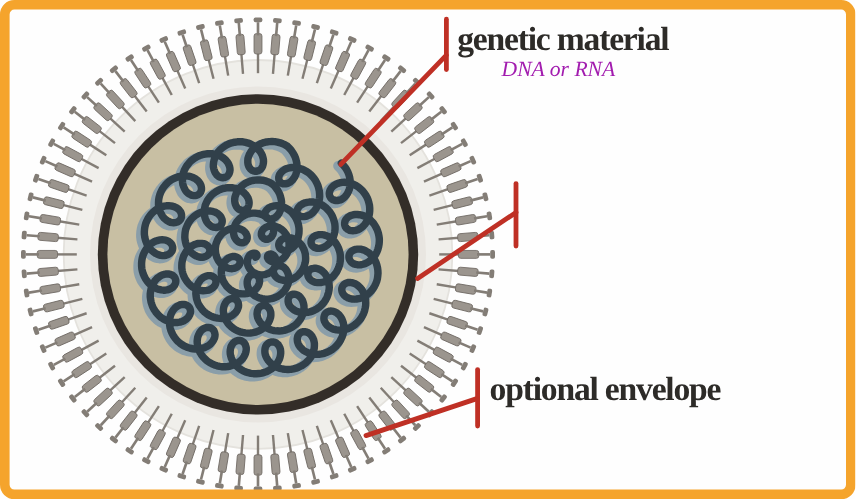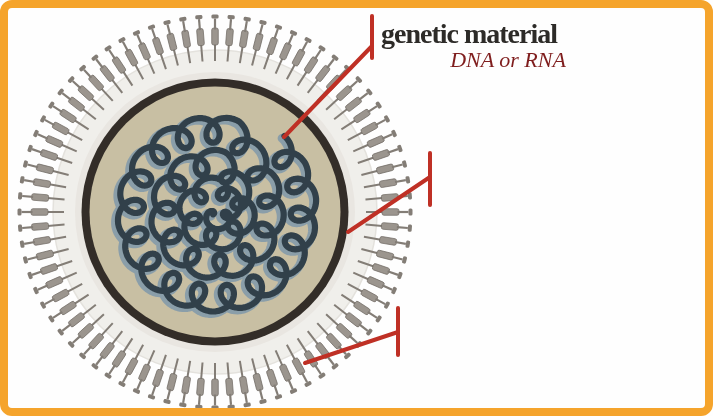--- a/index.html
+++ b/index.html
@@ -22,24 +22,24 @@
     font-weight:bold;
     font-size:28px;
     letter-spacing:-1px;
     color:#2D2B28;
     white-space:nowrap;
     line-height:1.05;
   }
   .label.sub{
     font-weight:normal;
     font-style:italic;
-    font-size:22px;
+    font-size:18px;
     letter-spacing:0;
-    color:#7f1d1d;
-    text-align:center;
+    color:#a21caf;
+    text-align:left;
   }
   #lbl-genetic{left:381px;top:19px;}
   #lbl-dna{left:418px;top:48px;width:180px;}
   #lbl-protein{left:443px;top:161px;}
   #lbl-envelope{left:408px;top:310px;}
 </style>
 </head>
 <body>
 
 <div class="frame" id="figure" style="background: rgb(254, 254, 254);">
@@ -522,15 +522,16 @@
         <line x1="398" y1="332" x2="305" y2="363"></line>
         <line x1="398" y1="308" x2="398" y2="355"></line>
       </g>
     </svg>
 
   <div class="label" id="lbl-genetic">genetic material</div>
 
   <div class="label sub" id="lbl-dna">DNA or RNA</div>
 
 
+  <div class="label" id="lbl-envelope">optional envelope</div>
 
   <div class="border-overlay" id="frame-border" style="border-color: rgb(245, 164, 44);"></div>
 </div>
 
 </body></html>

